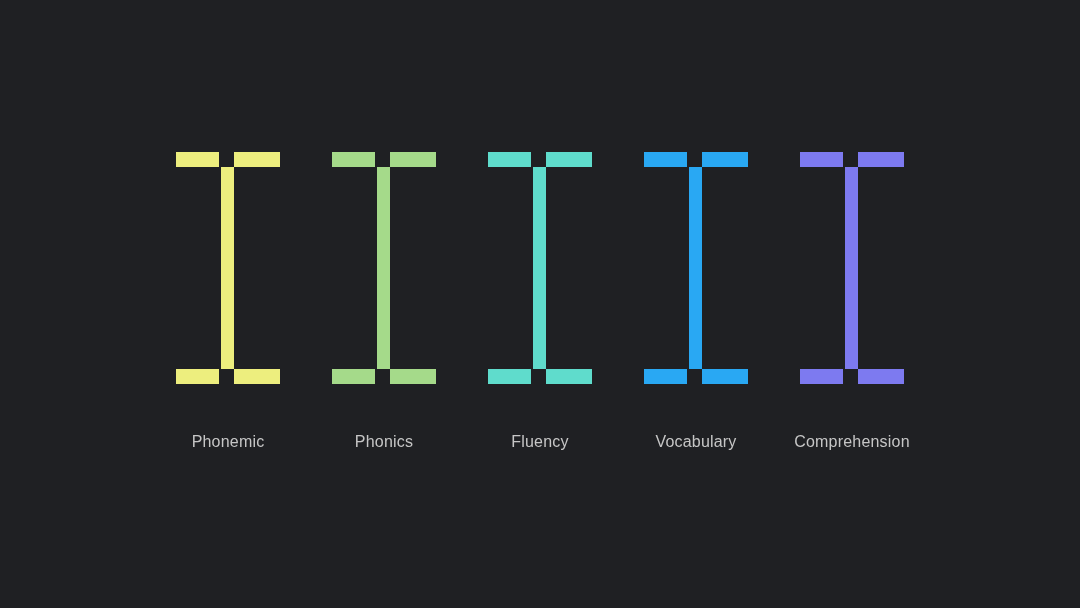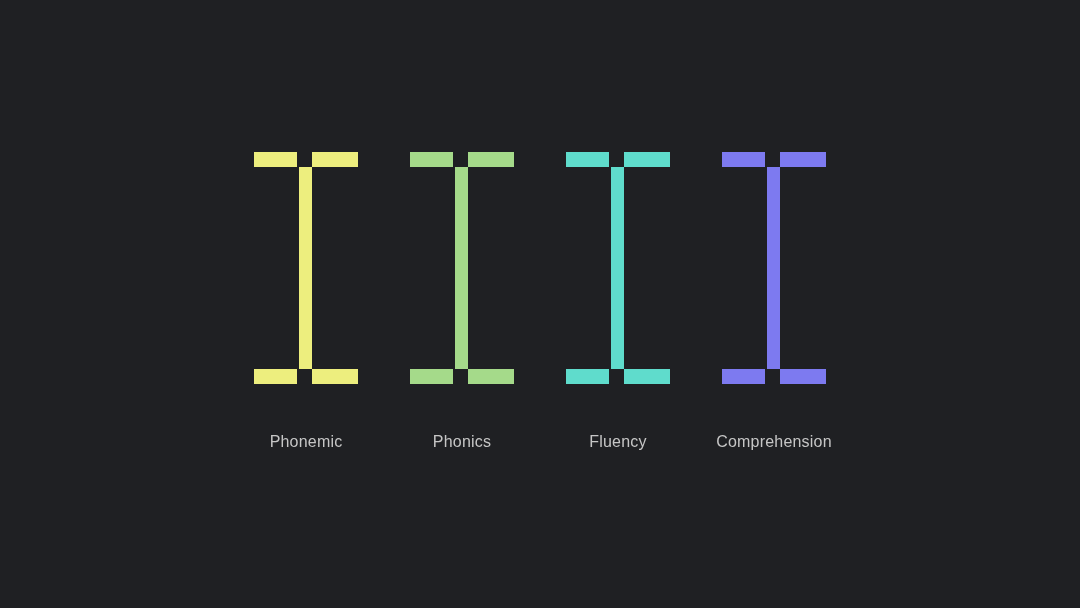--- a/index.html
+++ b/index.html
@@ -90,20 +90,33 @@
         <rect x="45" y="15" width="13" height="202" fill="#5FDCCC"></rect>
         <rect x="0" y="217" width="43" height="15" fill="#5FDCCC"></rect>
         <rect x="58" y="217" width="46" height="15" fill="#5FDCCC"></rect>
       </svg>
       <div class="pillar-label">
         <span>Fluency</span>
         <span></span>
       </div>
     </div>
 
+    <div class="pillar">
+      <svg class="pillar-icon" viewBox="0 0 104 232" xmlns="http://www.w3.org/2000/svg">
+        <rect x="0" y="0" width="43" height="15" fill="#29A8F3"></rect>
+        <rect x="58" y="0" width="46" height="15" fill="#29A8F3"></rect>
+        <rect x="45" y="15" width="13" height="202" fill="#29A8F3"></rect>
+        <rect x="0" y="217" width="43" height="15" fill="#29A8F3"></rect>
+        <rect x="58" y="217" width="46" height="15" fill="#29A8F3"></rect>
+      </svg>
+      <div class="pillar-label">
+        <span>Vocabulary</span>
+        <span></span>
+      </div>
+    </div>
 
     <div class="pillar">
       <svg class="pillar-icon" viewBox="0 0 104 232" xmlns="http://www.w3.org/2000/svg">
         <rect x="0" y="0" width="43" height="15" fill="#7D7AF0"></rect>
         <rect x="58" y="0" width="46" height="15" fill="#7D7AF0"></rect>
         <rect x="45" y="15" width="13" height="202" fill="#7D7AF0"></rect>
         <rect x="0" y="217" width="43" height="15" fill="#7D7AF0"></rect>
         <rect x="58" y="217" width="46" height="15" fill="#7D7AF0"></rect>
       </svg>
       <div class="pillar-label">

